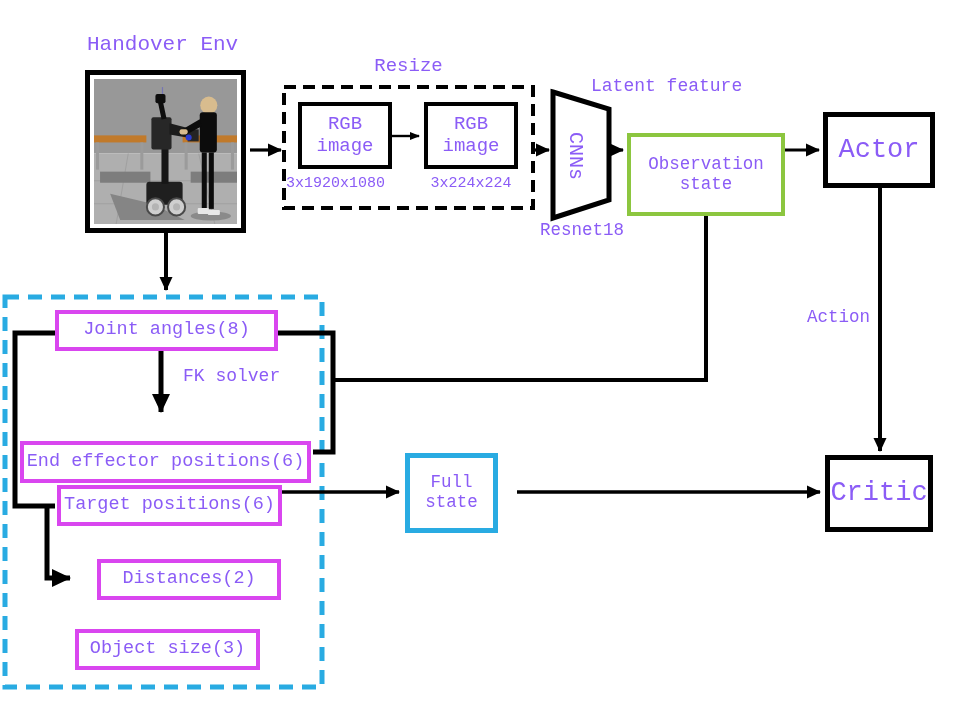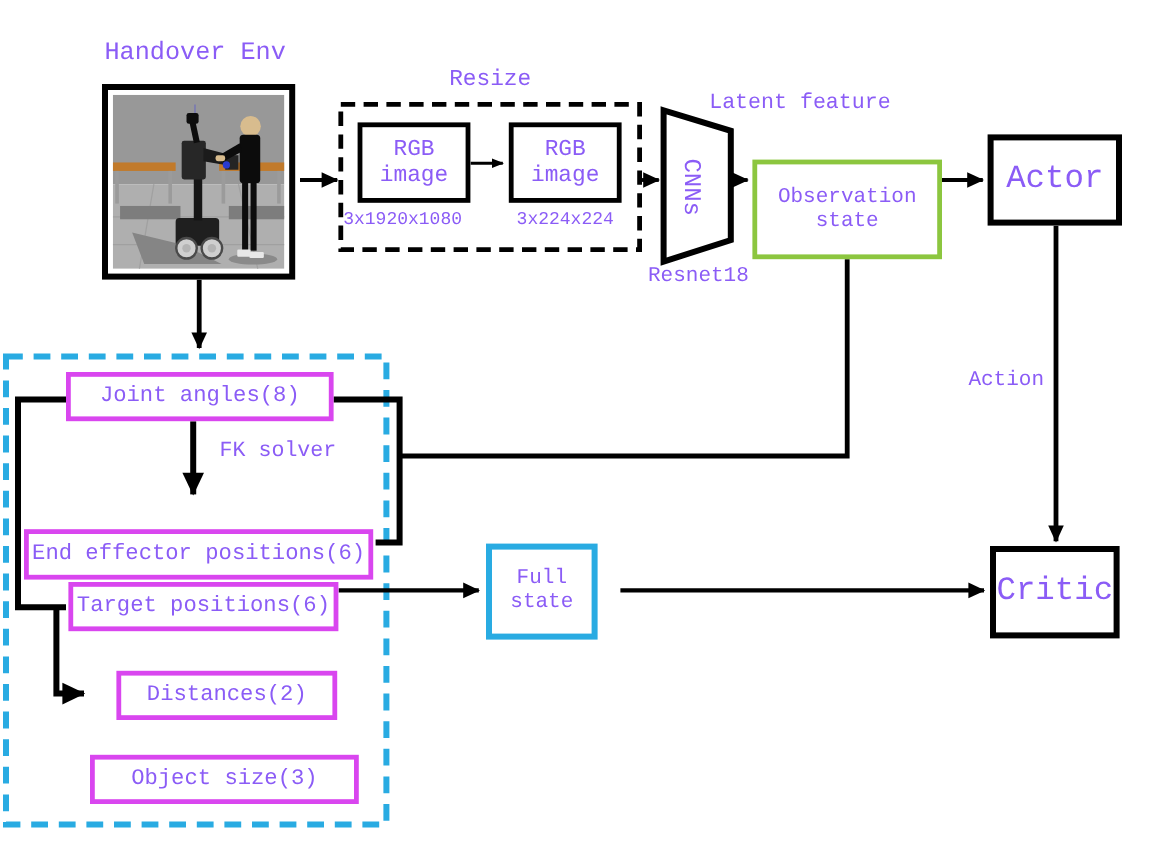--- a/index.html
+++ b/index.html
@@ -144,15 +144,15 @@
   <div class="box b-black5 f-big" style="left:825px;top:455px;width:108px;height:77px;">Critic</div>
   <div class="lbl f-med" style="left:790px;top:307px;width:80px;text-align:right;">Action</div>
 
   <div class="box b-blue f-med" style="left:405px;top:453px;width:93px;height:80px;">Full state</div>
 
   <div class="box b-gray f-graybox" style="left:55px;top:310px;width:223px;height:41px;">Joint angles(8)</div>
   <div class="lbl f-lab" style="left:183px;top:366px;">FK solver</div>
   <div class="box b-gray f-graybox" style="left:20px;top:441px;width:291px;height:42px;">End effector positions(6)</div>
   <div class="box b-gray f-graybox" style="left:57px;top:485px;width:225px;height:41px;">Target positions(6)</div>
   <div class="box b-gray f-graybox" style="left:77px;top:559px;width:184px;height:41px;margin-left:20px;">Distances(2)</div>
-  <div class="box b-gray f-graybox" style="left:75px;top:629px;width:224px;height:41px;">Object size(3)</div>
+  <div class="box b-gray f-graybox" style="left:75px;top:629px;width:185px;height:41px;">Object size(3)</div>
 
 </div>
 
 </body></html>

